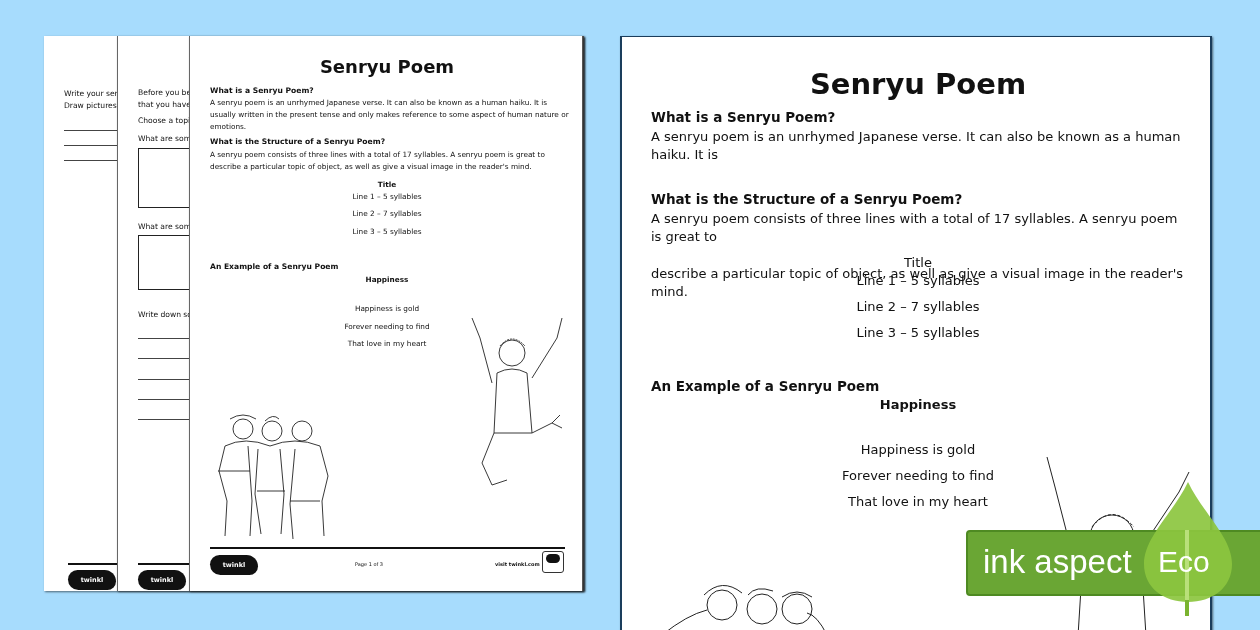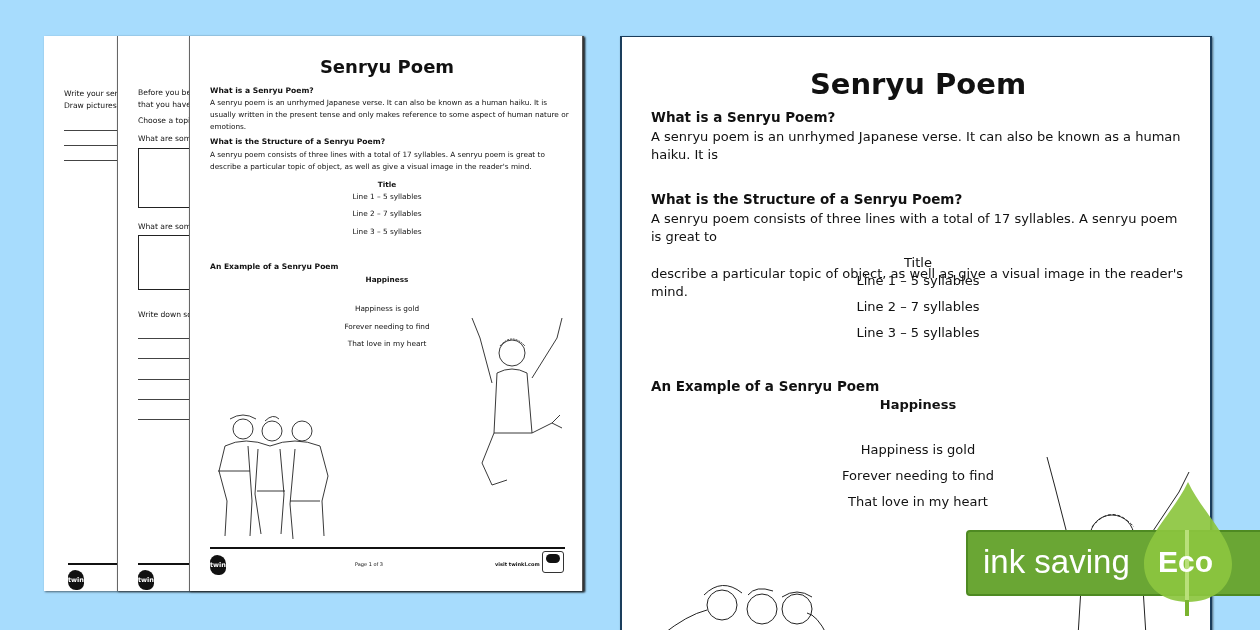--- a/index.html
+++ b/index.html
@@ -14,33 +14,33 @@
   .sm { position: absolute; font-size: 7.6px; line-height: 11px; white-space: nowrap; overflow: hidden; }
   .rule { position: absolute; height: 1px; background: #444; }
   .box { position: absolute; border: 1.5px solid #222; }
 
   
   .f-title { position: absolute; left: 0; width: 394px; top: 20px; text-align: center; font-weight: bold; font-size: 18px; }
   .f-h { position: absolute; left: 20px; font-size: 7.6px; font-weight: bold; }
   .f-p { position: absolute; left: 20px; width: 360px; font-size: 7.3px; line-height: 12px; }
   .f-c { position: absolute; left: 0; width: 394px; text-align: center; font-size: 7.3px; }
   .footer-bar { position: absolute; height: 2px; background: #111; }
-  .twinkl { position: absolute; width: 16px; height: 20px; background: #111; border-radius: 10px 12px 9px 11px; color: #fff; font-size: 6.5px; font-weight: bold; text-align: center; line-height: 20px; }
+  .twinkl { position: absolute; width: 48px; height: 20px; background: #111; border-radius: 10px 12px 9px 11px; color: #fff; font-size: 6.5px; font-weight: bold; text-align: center; line-height: 20px; }
 
   
   .page-big { left: 620px; top: 36px; width: 592px; height: 620px; border-left: 2px solid #1a3d5c; border-right: 2px solid #1a3d5c; border-top: 1px solid #1a3d5c; }
   .b-title { position: absolute; left: 0; width: 592px; top: 30px; text-align: center; font-weight: bold; font-size: 29px; }
   .b-h { position: absolute; left: 29px; font-size: 13.5px; font-weight: bold; }
   .b-p { position: absolute; left: 29px; width: 540px; font-size: 13px; line-height: 18px; }
   .b-c { position: absolute; left: 0; width: 592px; text-align: center; font-size: 13px; }
 
   .eco-banner { position: absolute; left: 966px; top: 530px; width: 300px; height: 66px; background: #6aa634; border: 2px solid #4e8a22; border-radius: 4px; }
   .eco-text { position: absolute; left: 983px; top: 538px; color: #fff; font-size: 33px; line-height: 48px; font-family: "Liberation Sans", sans-serif; }
   .eco-leaf { position: absolute; left: 1140px; top: 482px; width: 96px; height: 134px; }
-  .eco-label { position: absolute; left: 1158px; top: 538px; color: #fff; font-weight: bold; font-size: 30px; line-height: 48px; font-family: "Liberation Sans", sans-serif; }
+  .eco-label { position: absolute; left: 1158px; top: 538px; color: #fff; font-weight: normal; font-size: 30px; line-height: 48px; font-family: "Liberation Sans", sans-serif; }
 </style>
 </head>
 <body>
 
 <div class="page page-back">
   <div class="sm" style="left:20px;top:52px;width:54px;">Write your sen</div>
   <div class="sm" style="left:20px;top:64px;width:64px;">Draw pictures</div>
   <div class="rule" style="left:20px;top:94px;width:53px;"></div>
   <div class="rule" style="left:20px;top:109px;width:53px;"></div>
   <div class="rule" style="left:20px;top:124px;width:53px;"></div>
@@ -151,19 +151,19 @@
       <path d="M10 5 l8 30 l18 70 M152 20 l-10 20 l-40 60"></path>
       <circle cx="75" cy="85" r="22"></circle>
       <path d="M55 75 q20 -25 42 0" stroke-dasharray="3 2"></path>
       <path d="M45 120 q30 -12 60 0 l5 80 h-70 z"></path>
       <path d="M120 195 l20 -10"></path>
     </g>
   </svg>
 </div>
 
 <div class="eco-banner"></div>
-<div class="eco-text">ink saving</div>
+<div class="eco-text">ink aspect</div>
 <svg class="eco-leaf" viewBox="0 0 96 134">
   <path d="M48 0 C62 30 92 55 92 82 C92 106 72 120 48 120 C24 120 4 106 4 82 C4 55 34 30 48 0 Z" fill="#8cc63f" opacity="0.92"></path>
   <rect x="45" y="48" width="4" height="86" fill="#b9e07a"></rect>
   <rect x="45" y="118" width="4" height="16" fill="#7ab32f"></rect>
 </svg>
 <div class="eco-label">Eco</div>
 
 </body></html>

